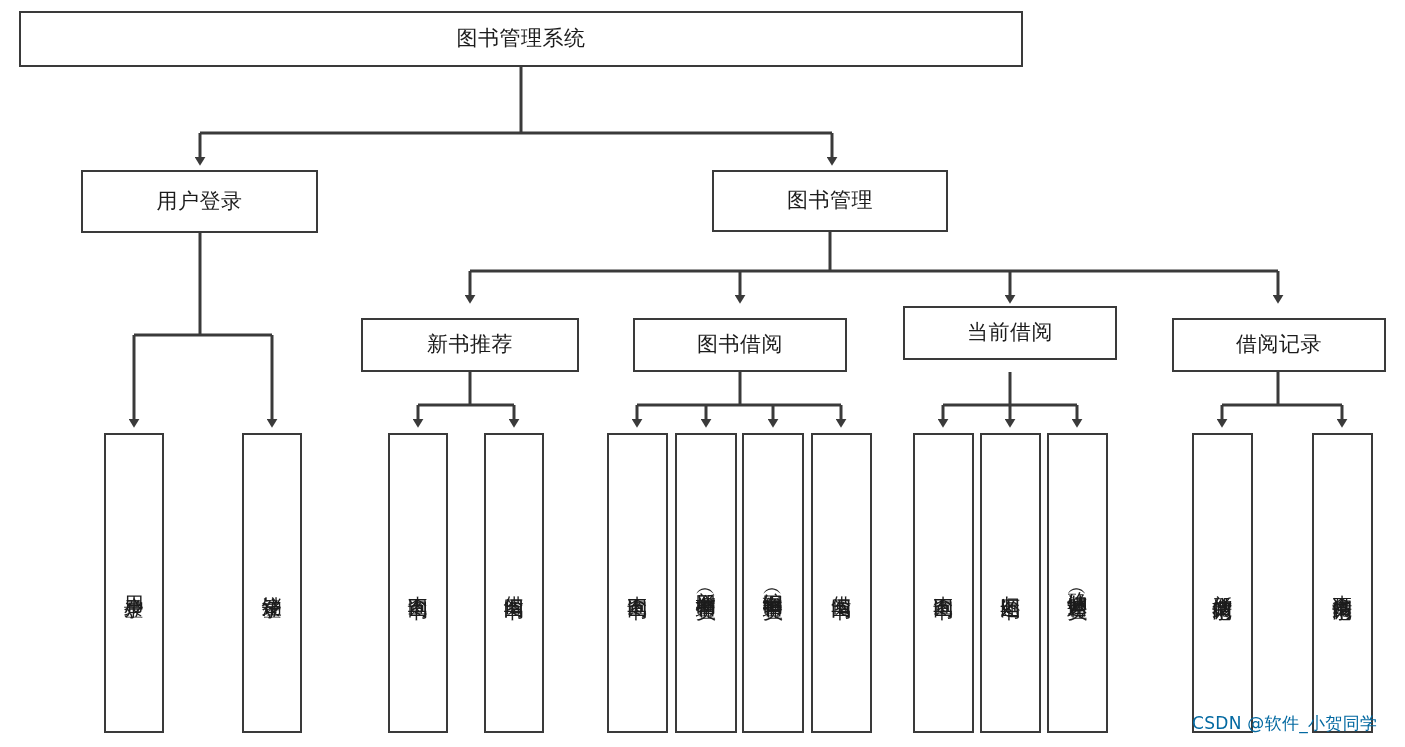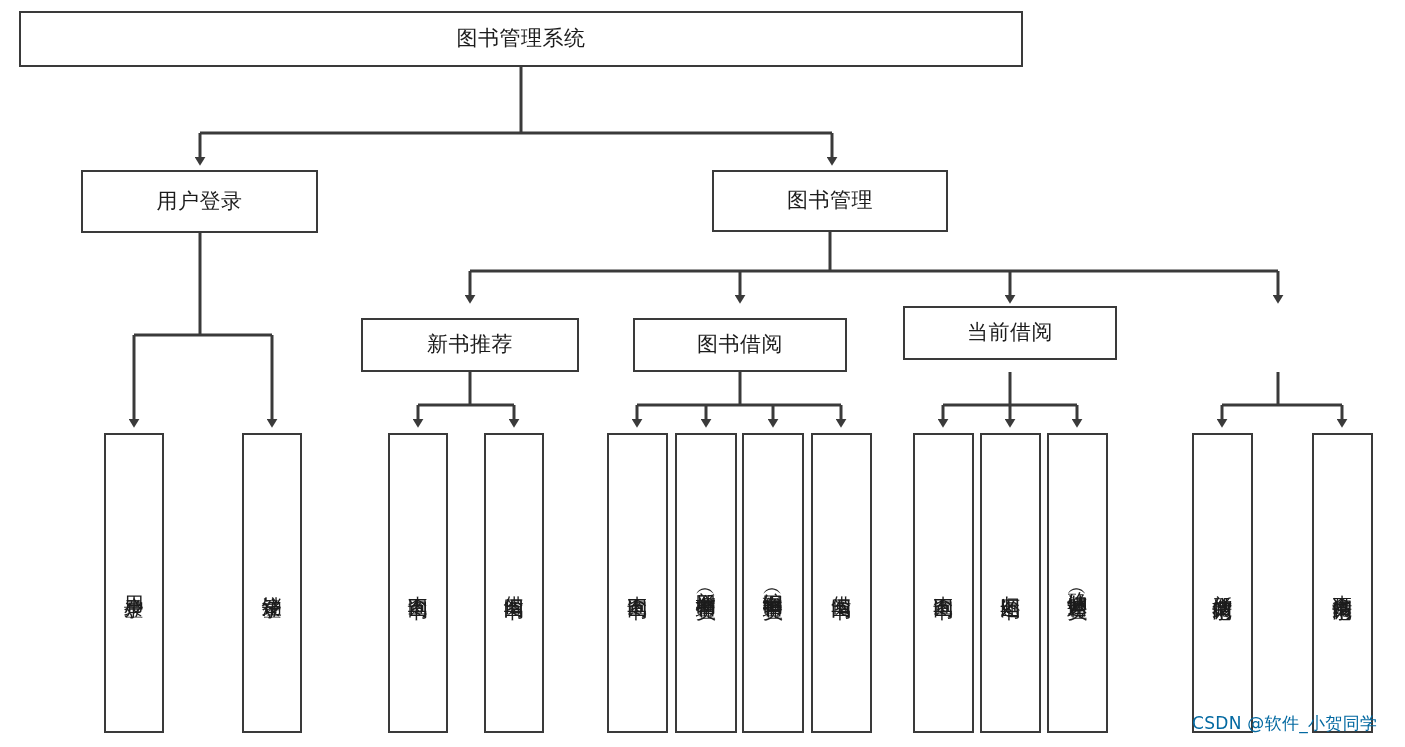--- a/index.html
+++ b/index.html
@@ -140,20 +140,23 @@
 
   <div class="node horiz" style="left:361px; top:318px; width:218px; height:54px;font-family:Liberation Serif, serif;">
     <span class="label">新书推荐</span>
   </div>
   <div class="node horiz" style="left:633px; top:318px; width:214px; height:54px;align-items:center;">
     <span class="label">图书借阅</span>
   </div>
   <div class="node horiz" style="left:903px; top:306px; width:214px; height:54px;">
     <span class="label">当前借阅</span>
   </div>
+  <div class="node horiz" style="left:1172px; top:318px; width:214px; height:54px;">
+    <span class="label">借阅记录</span>
+  </div>
 
   <div class="node vert" style="left:104px; top:433px; width:60px; height:300px;">
     <span class="label">用户登录</span>
   </div>
   <div class="node vert" style="left:242px; top:433px; width:60px; height:300px;">
     <span class="label">注销登录</span>
   </div>
 
   <div class="node vert" style="left:388px; top:433px; width:60px; height:300px;">
     <span class="label">查询图书</span>

